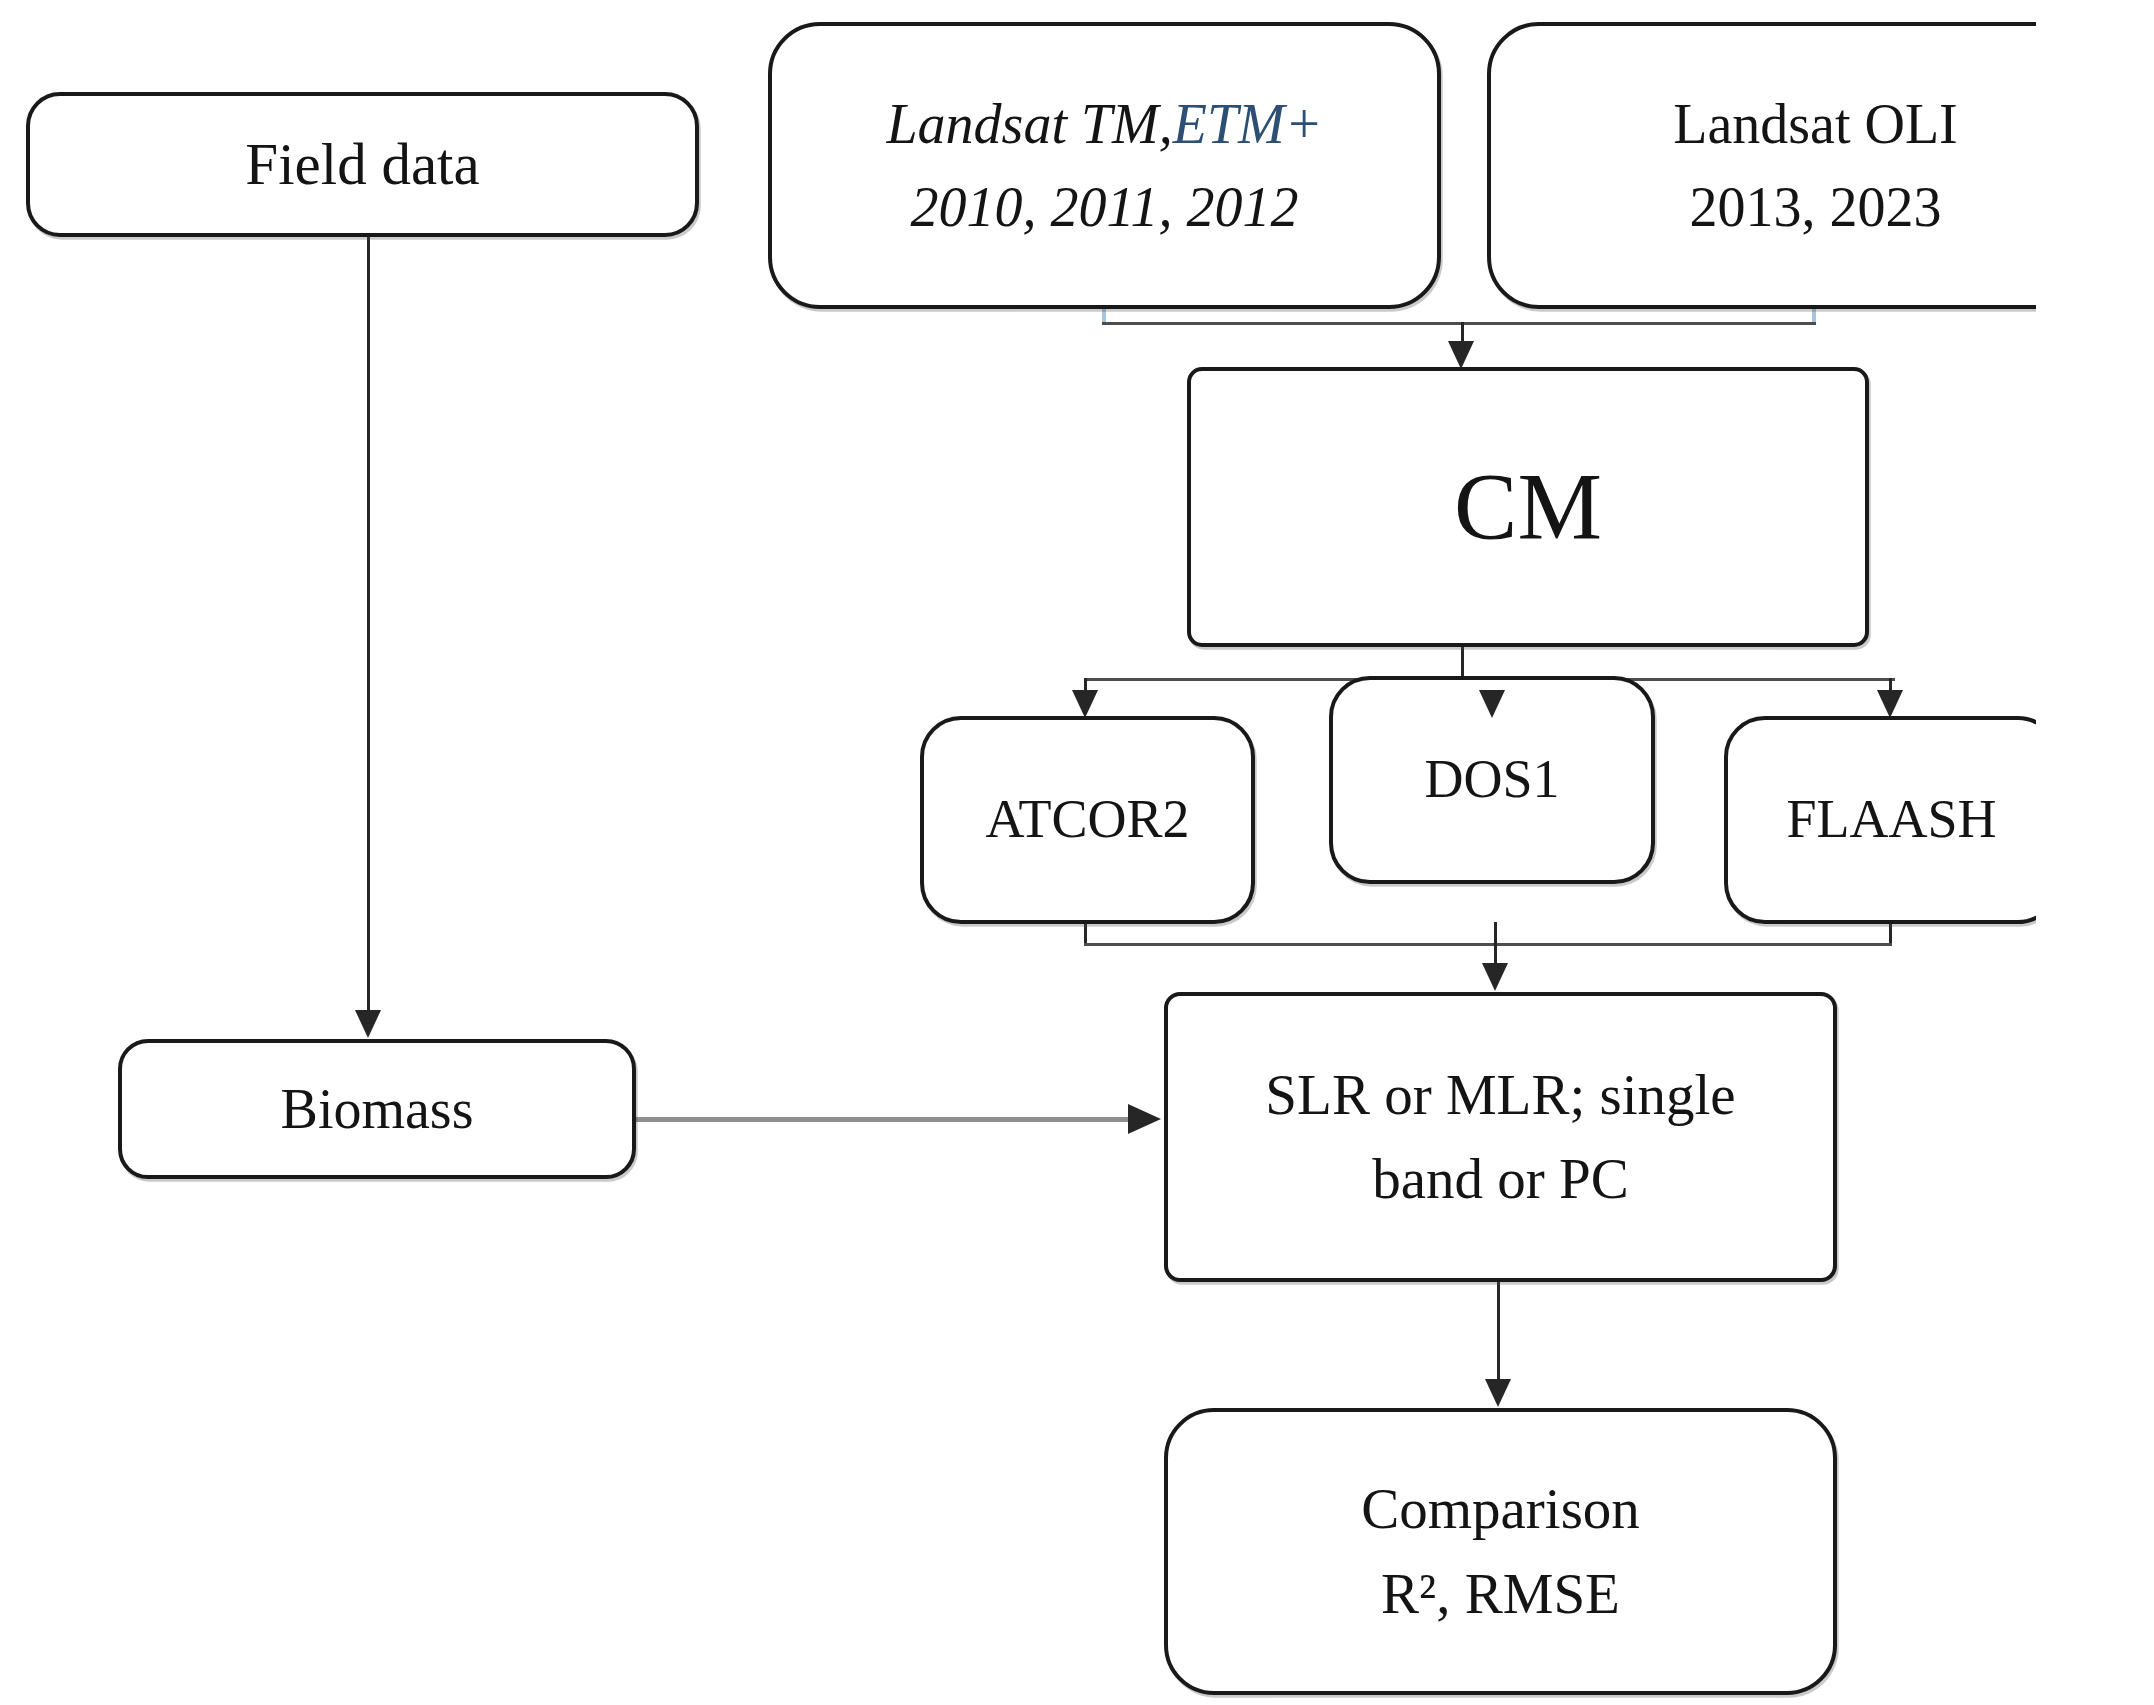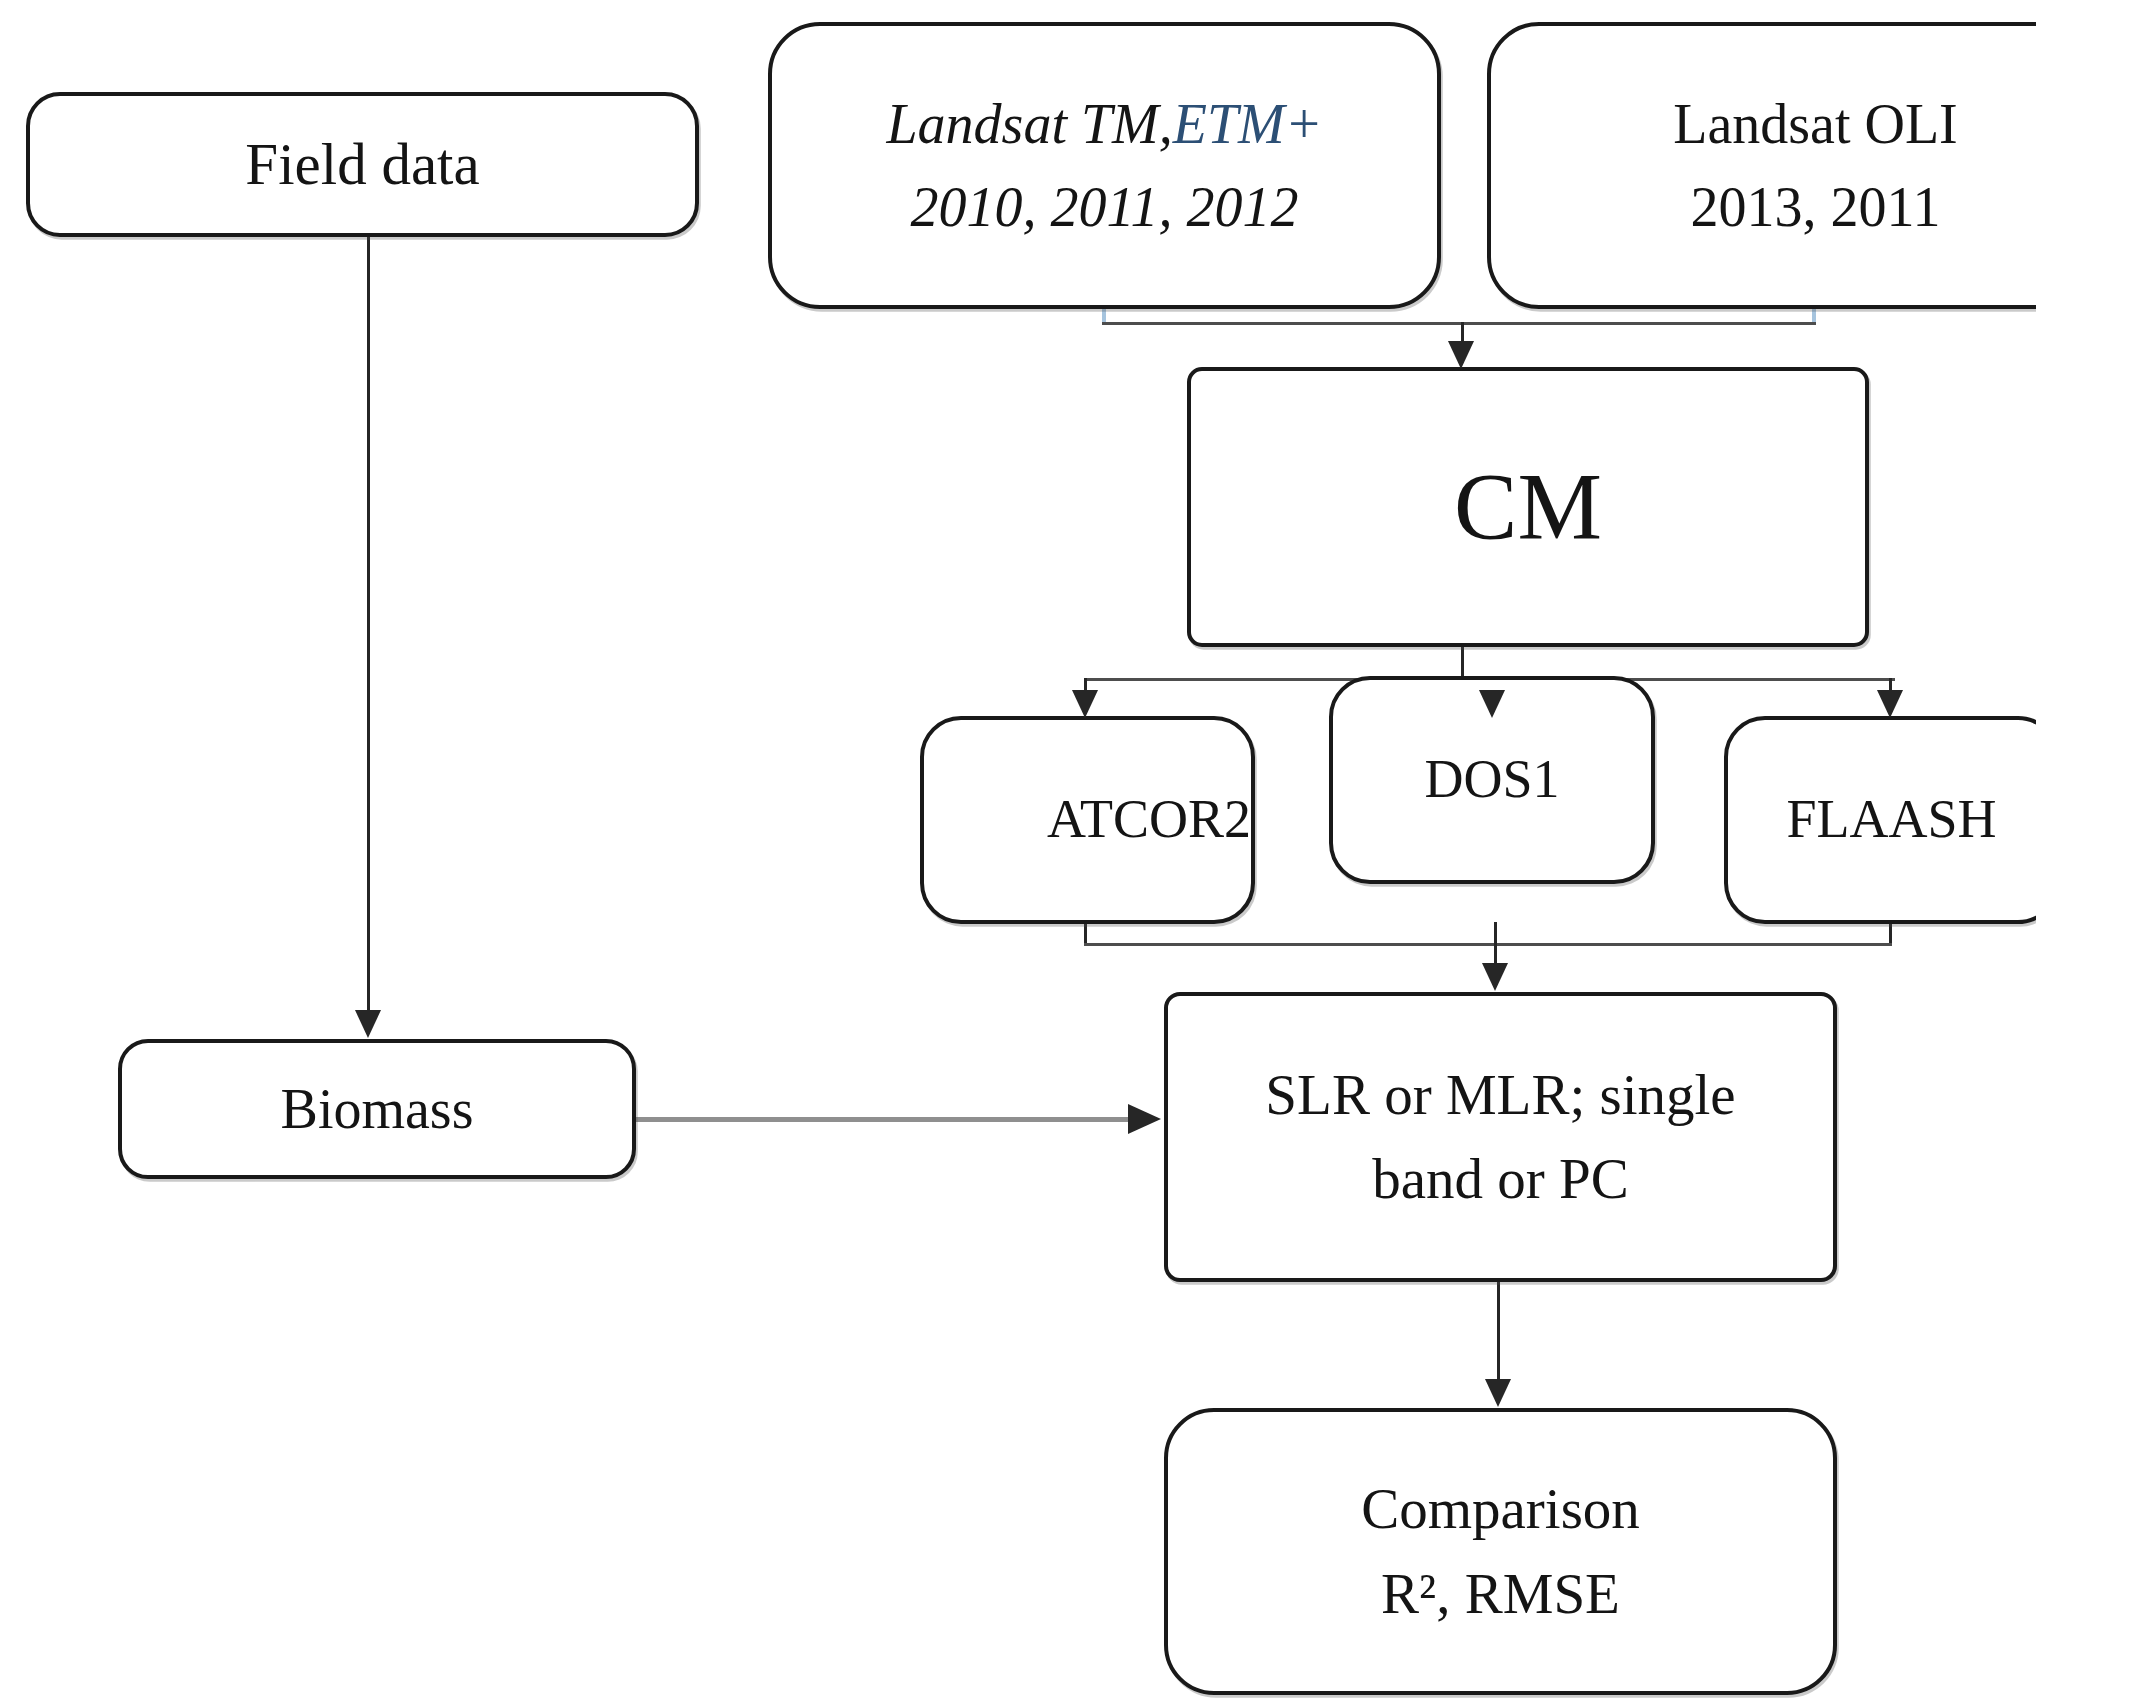--- a/index.html
+++ b/index.html
@@ -92,28 +92,28 @@
     <span>Field data</span>
   </div>
 
   <div class="node" style="left:768px;top:22.4px;width:673px;height:287px;border-radius:52px;font-size:56px;font-style:italic;">
     <span><span>Landsat TM,</span><span class="etm">ETM+</span></span>
     <span>2010, 2011, 2012</span>
   </div>
 
   <div class="node" style="left:1487px;top:22.4px;width:657px;height:287px;border-radius:52px;font-size:56px;">
     <span>Landsat OLI</span>
-    <span>2013, 2011</span>
+    <span>2013, 2023</span>
   </div>
 
   <div class="node" style="left:1187px;top:367px;width:682px;height:280px;border-radius:15px;font-size:95px;">
     <span>CM</span>
   </div>
 
-  <div class="node" style="left:920px;top:716px;width:335px;height:208px;border-radius:41px;font-size:54px;align-items:flex-end;">
+  <div class="node" style="left:920px;top:716px;width:335px;height:208px;border-radius:41px;font-size:54px;">
     <span>ATCOR2</span>
   </div>
 
   <div class="node" style="left:1329px;top:676px;width:326px;height:208px;border-radius:41px;font-size:54px;">
     <span>DOS1</span>
   </div>
 
   <div class="node" style="left:1724px;top:716px;width:335px;height:208px;border-radius:41px;font-size:54px;">
     <span>FLAASH</span>
   </div>

